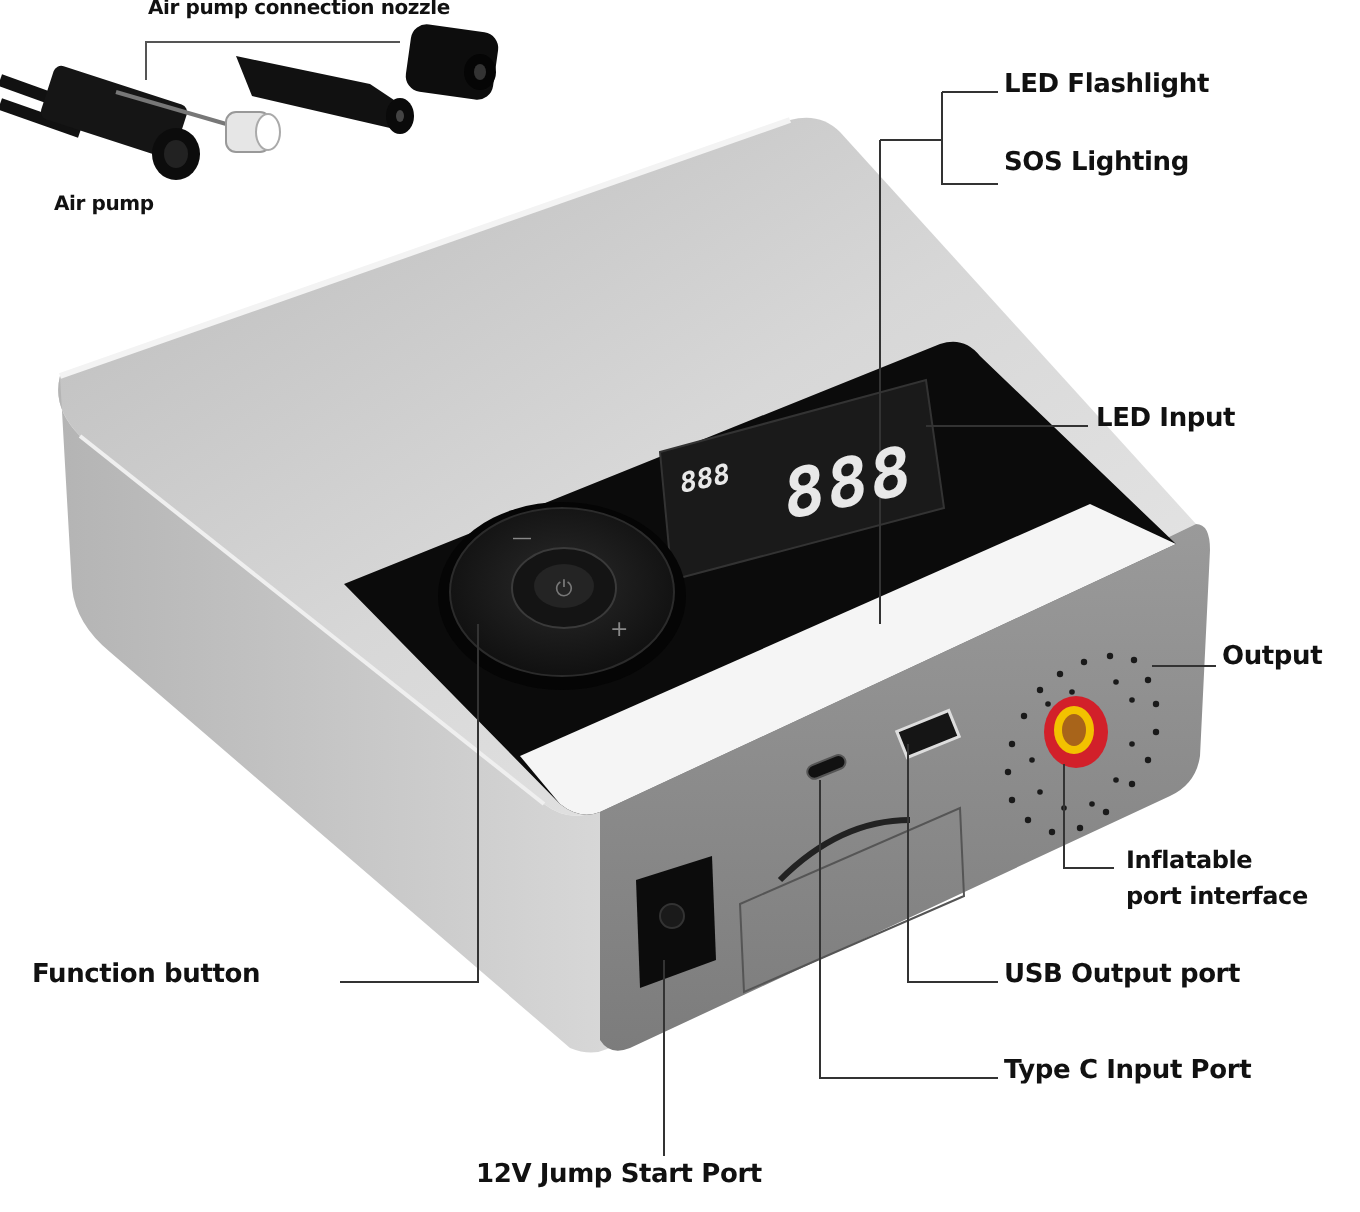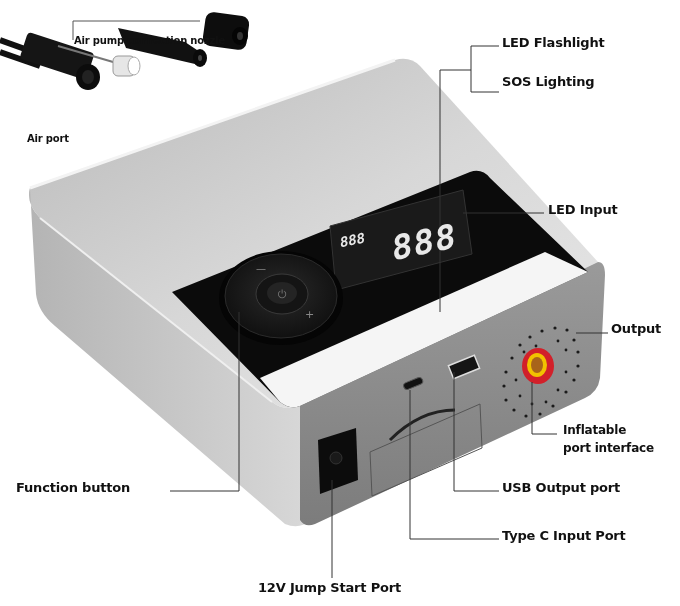--- a/index.html
+++ b/index.html
@@ -3,21 +3,21 @@
 <meta charset="utf-8">
 <style>
   html, body { margin:0; padding:0; background:#ffffff; }
   body { width:680px; height:606px; position:relative; overflow:hidden;
          font-family:"DejaVu Sans", "Liberation Sans", sans-serif; color:#111; }
   .stage { position:absolute; left:0; top:0; width:680px; height:606px; }
   svg.art { position:absolute; left:0; top:0; }
   .label { position:absolute; font-weight:bold; white-space:nowrap; color:#111; letter-spacing:-0.2px; }
   .lg { font-size:13px; }
   .md { font-size:12px; }
-  .sm { font-size:10px;margin-top:36px; }
+  .sm { font-size:10px; }
 </style>
 </head>
 <body>
 
 <div class="stage">
 
   <svg class="art" width="680" height="606" viewBox="0 0 680 606">
     <defs>
       <linearGradient id="topG" x1="0" y1="0" x2="1" y2="1">
         <stop offset="0" stop-color="#b9b9b9"></stop>
@@ -169,26 +169,26 @@
       <polyline points="332,480 332,578"></polyline>
 
       <polyline points="239,312 239,491 170,491"></polyline>
     </g>
   </svg>
 
   <div class="label" style="left:392px;top:222px;font-size:34px;color:#e8e8e8;font-family:'DejaVu Sans Mono',monospace;transform:skewY(-12deg);letter-spacing:1px;">888</div>
   <div class="label" style="left:340px;top:232px;font-size:14px;color:#e8e8e8;font-family:'DejaVu Sans Mono',monospace;transform:skewY(-12deg);">888</div>
 
   <div class="label sm" style="left:74px;top:-1px;">Air pump connection nozzle</div>
-  <div class="label sm" style="left:27px;top:97px;">Air port</div>
+  <div class="label sm" style="left:27px;top:97px;">Air pump</div>
 
   <div class="label lg" style="left:502px;top:35px;">LED Flashlight</div>
   <div class="label lg" style="left:502px;top:74px;">SOS Lighting</div>
   <div class="label lg" style="left:548px;top:202px;">LED Input</div>
   <div class="label lg" style="left:611px;top:321px;">Output</div>
   <div class="label md" style="left:563px;top:423px;">Inflatable</div>
   <div class="label md" style="left:563px;top:441px;">port interface</div>
   <div class="label lg" style="left:502px;top:480px;">USB Output port</div>
   <div class="label lg" style="left:502px;top:528px;">Type C Input Port</div>
-  <div class="label lg" style="left:238px;top:580px;margin-left:20px;">12V Jump Start Port</div>
+  <div class="label lg" style="left:238px;top:580px;">12V Jump Start Port</div>
   <div class="label lg" style="left:16px;top:480px;">Function button</div>
 
 </div>
 
 </body></html>

